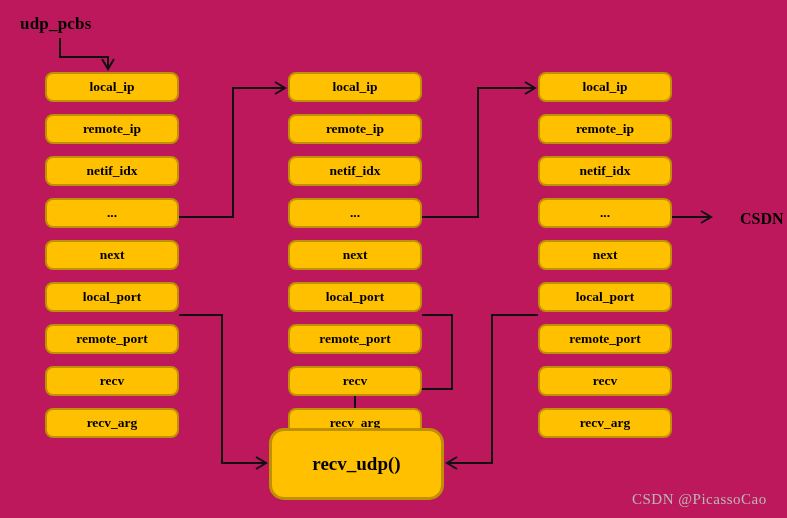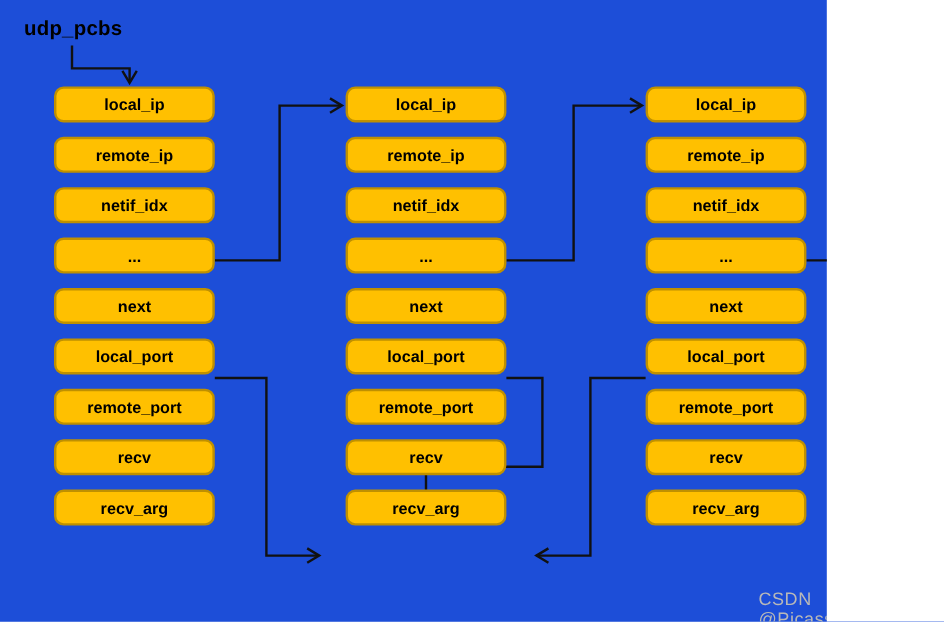--- a/index.html
+++ b/index.html
@@ -9,24 +9,25 @@
     --text:#000000;
     --watermark:#b8b8b8;
   }
   *{margin:0;padding:0;box-sizing:border-box;}
   body{
     font-family:"Liberation Sans", sans-serif;
     background:#ffffff;
   }
   .canvas{
     position:relative;
-    width:689px;
+    width:787px;
     height:518px;
-    background:#1d4ed8;
+    background:#be185d;
     overflow:hidden;
+    font-family:Liberation Serif, serif;
   }
   .arrow-layer{
     position:absolute;
     left:0;top:0;
     width:787px;height:518px;
     pointer-events:none;
   }
   .arrow-layer polyline{
     fill:none;
     stroke:var(--line);
@@ -144,18 +145,19 @@
     <div class="field-box">remote_ip</div>
     <div class="field-box">netif_idx</div>
     <div class="field-box">...</div>
     <div class="field-box">next</div>
     <div class="field-box">local_port</div>
     <div class="field-box">remote_port</div>
     <div class="field-box">recv</div>
     <div class="field-box">recv_arg</div>
   </div>
 
+  <div class="recv-udp-box">recv_udp()</div>
 
   <div class="null-label">CSDN</div>
 
   <div class="watermark">CSDN @PicassoCao</div>
 
 </div>
 
 </body></html>

